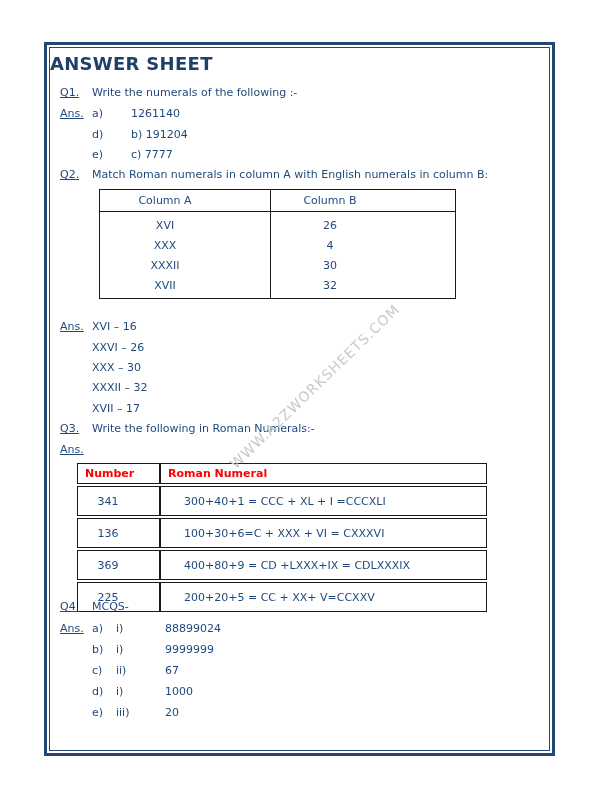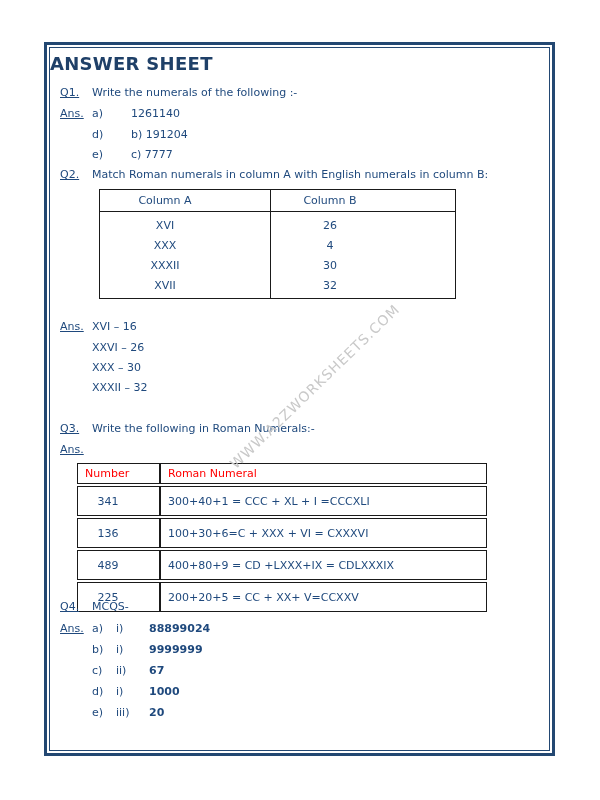--- a/index.html
+++ b/index.html
@@ -20,21 +20,21 @@
     position:absolute;top:5px;left:0;right:0;text-align:left;
     font-weight:bold;font-size:18px;color:#1F4068;letter-spacing:.3px;
   }
   .line{position:absolute;left:0;right:4px;height:20px;white-space:nowrap;}
   .line span{position:absolute;top:0;}
   .c-label{left:10px;text-decoration:underline;}
   .c-sub{left:42px;}
   .c-text{left:42px;}
   .c-val{left:81px;}
   .c-opt{left:66px;}
-  .c-val4{left:99px;font-weight:bold;}
+  .c-val4{left:115px;}
 
   
   table.match{
     position:absolute;left:49px;top:141px;width:356px;
     border-collapse:collapse;table-layout:fixed;
     color:#1F497D;font-size:11px;
   }
   table.match th, table.match td{font-weight:normal;text-align:center;}
   table.match th{
     border:1px solid #1a1a1a;height:21px;padding:0 40px 0 0;margin-top:20px;
@@ -52,28 +52,28 @@
 
   
   table.roman{
     position:absolute;left:27px;top:413px;width:410px;
     border-collapse:separate;border-spacing:0 2px;table-layout:fixed;
     color:#1F497D;font-size:11px;
   }
   table.roman col.num{width:83px;}
   table.roman col.rn{width:327px;}
   table.roman th{
-    border:1px solid #1a1a1a;height:19px;color:#FF0000;font-weight:normal;
+    border:1px solid #1a1a1a;height:19px;color:#FF0000;font-weight:bold;
     text-align:left;padding:0 0 0 7px;
   }
   table.roman td{
     border:1px solid #1a1a1a;height:26px;vertical-align:middle;
   }
   table.roman td.num{text-align:center;padding-right:22px;}
-  table.roman td.rn{text-align:left;padding-left:7px;}
+  table.roman td.rn{text-align:left;padding-left:23px;}
 
   .watermark{
     position:absolute;left:150px;top:330px;width:230px;
     transform:rotate(-44deg);transform-origin:center center;
     color:#c9c9c9;font-size:14px;letter-spacing:1px;white-space:nowrap;
     pointer-events:none;
   }
 </style>
 </head>
 <body>
@@ -144,20 +144,23 @@
       </div>
       <div class="line" style="top:293px">
         <span class="c-text">XXVI – 26</span>
       </div>
       <div class="line" style="top:313px">
         <span class="c-text">XXX – 30</span>
       </div>
       <div class="line" style="top:333px">
         <span class="c-text">XXXII – 32</span>
       </div>
+      <div class="line" style="top:354px">
+        <span class="c-text">XVII – 17</span>
+      </div>
 
       <div class="line" style="top:374px">
         <span class="c-label">Q3.</span>
         <span class="c-text">Write the following in Roman Numerals:-</span>
       </div>
       <div class="line" style="top:395px">
         <span class="c-label">Ans.</span>
       </div>
 
       <table class="roman">
@@ -174,21 +177,21 @@
         <tbody>
           <tr>
             <td class="num">341</td>
             <td class="rn">300+40+1 = CCC + XL + I =CCCXLI</td>
           </tr>
           <tr>
             <td class="num">136</td>
             <td class="rn">100+30+6=C + XXX + VI = CXXXVI</td>
           </tr>
           <tr>
-            <td class="num">489</td>
+            <td class="num">369</td>
             <td class="rn">400+80+9 = CD +LXXX+IX = CDLXXXIX</td>
           </tr>
           <tr>
             <td class="num">225</td>
             <td class="rn">200+20+5 = CC + XX+ V=CCXXV</td>
           </tr>
         </tbody>
       </table>
 
       <div class="line" style="top:552px">

